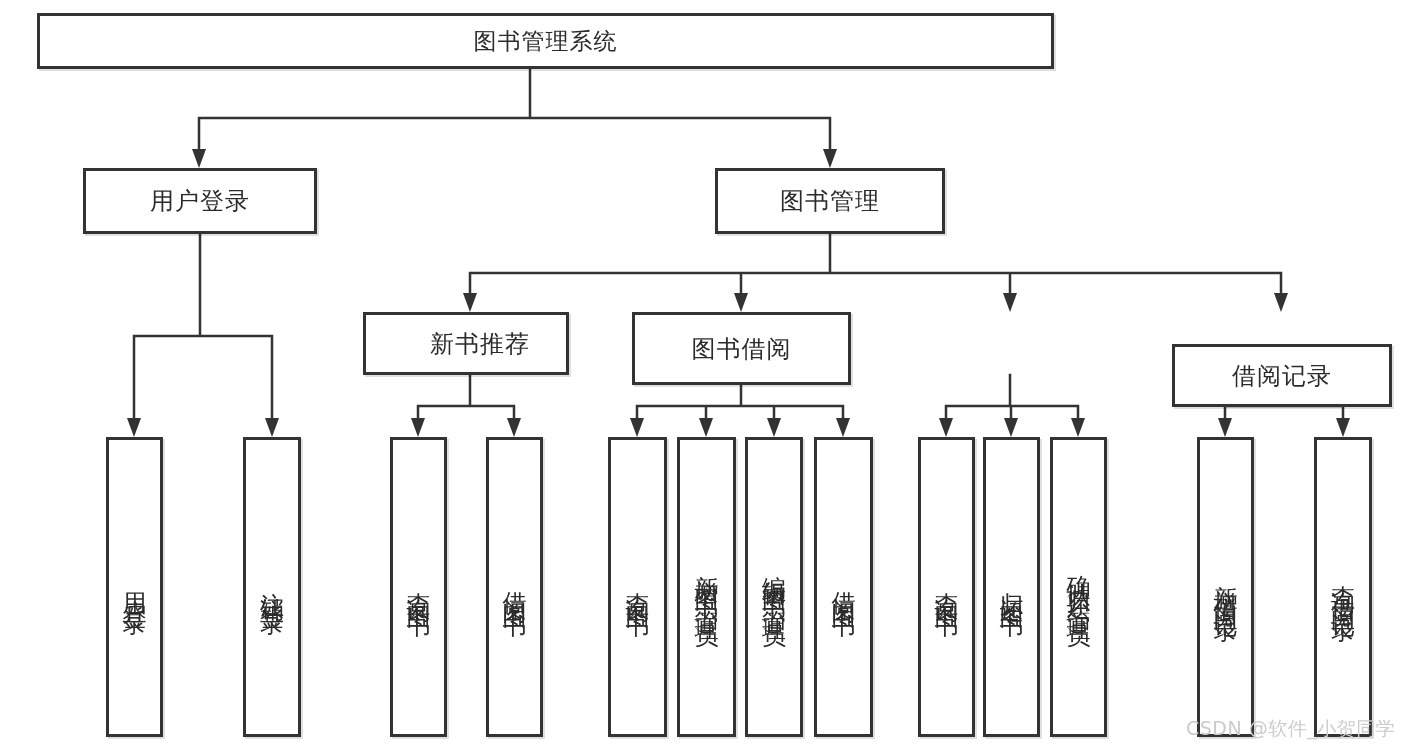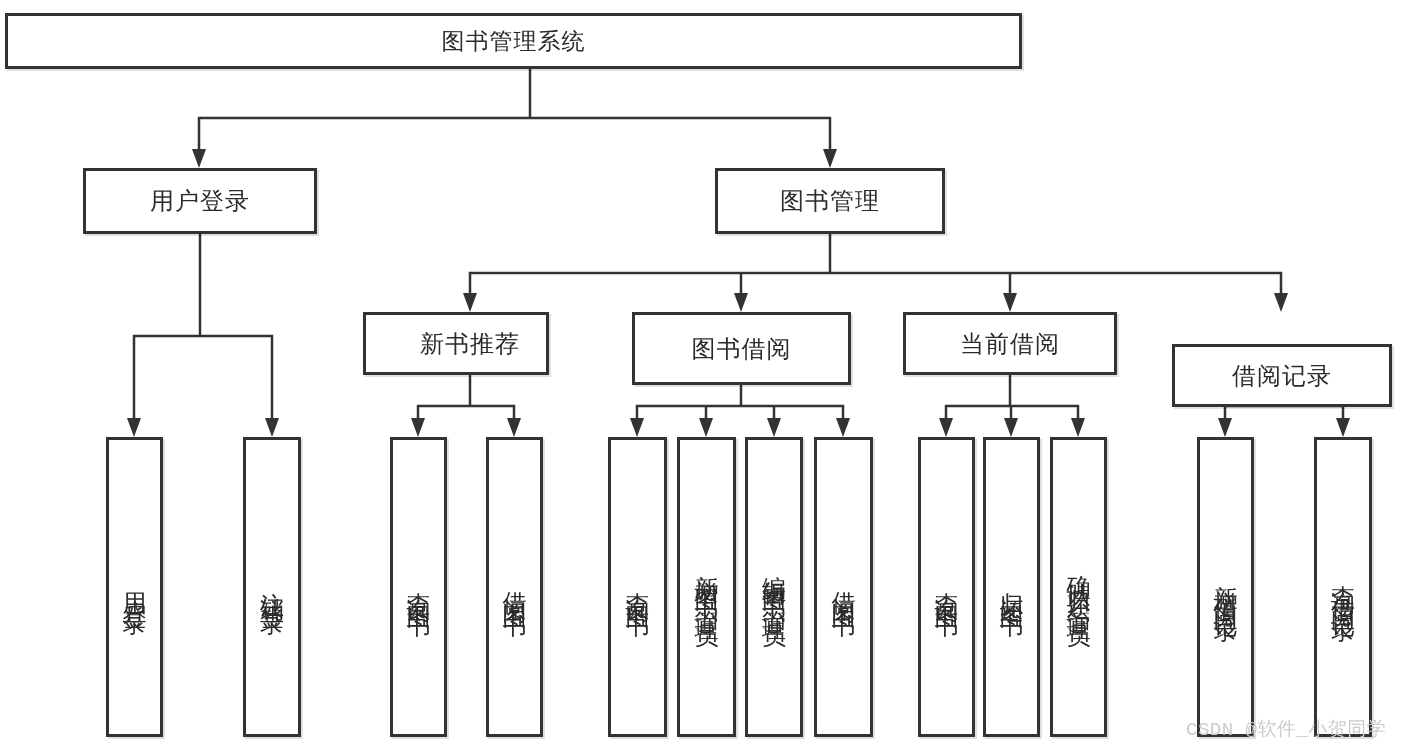--- a/index.html
+++ b/index.html
@@ -30,24 +30,24 @@
   .h-node { font-size: 24px; letter-spacing: 1px; line-height: 1; }
   .root-node { font-size: 23px; }
   .v-node {
     writing-mode: vertical-rl;
     text-orientation: mixed;
     font-size: 24px;
     letter-spacing: 7px;
     line-height: 1;
   }
   
-  .n-root            { left: 5px;   top: 13px;  width: 1017px; height: 56px; }
+  .n-root            { left: 37px;   top: 13px;  width: 1017px; height: 56px; }
   .n-user-login      { left: 83px;   top: 168px; width: 234px;  height: 66px; }
   .n-book-mgmt       { left: 715px;  top: 168px; width: 230px;  height: 66px; }
-  .n-new-book        { left: 363px;  top: 312px; width: 186px;  height: 63px; padding-left: 28px; }
+  .n-new-book        { left: 363px;  top: 312px; width: 206px;  height: 63px; padding-left: 28px; }
   .n-book-borrow     { left: 632px;  top: 312px; width: 219px;  height: 73px; }
   .n-current-borrow  { left: 903px;  top: 312px; width: 214px;  height: 63px; }
   .n-borrow-records  { left: 1172px; top: 312px; width: 220px;  height: 63px; margin-top: 32px; }
   .leaf { top: 437px; height: 300px; }
   .n-l1  { left: 106px;  width: 57px; }
   .n-l2  { left: 243px;  width: 58px; }
   .n-l3  { left: 390px;  width: 57px; }
   .n-l4  { left: 486px;  width: 57px; }
   .n-l5  { left: 608px;  width: 59px; }
   .n-l6  { left: 677px;  width: 59px; }
@@ -60,21 +60,20 @@
   .n-l13 { left: 1314px; width: 58px; }
   .watermark {
     position: absolute;
     left: 1186px;
     top: 716px;
     font-size: 19px;
     letter-spacing: 0.5px;
     color: #cbcbcb;
     white-space: nowrap;
     z-index: 10;
-    font-family: Liberation Mono, monospace;
   }
   svg path { stroke: #333333; stroke-width: 2.5; fill: none; stroke-linecap: square; }
   svg polygon { fill: #333333; stroke: none; }
 </style>
 </head>
 <body>
 
 <div class="canvas">
 
   <svg class="connector-layer" viewBox="0 0 1405 747" aria-hidden="true">
@@ -137,23 +136,20 @@
   <div class="node h-node n-book-mgmt">
     <span>图书管理</span>
   </div>
 
   <div class="node h-node n-new-book">
     <span>新书推荐</span>
   </div>
   <div class="node h-node n-book-borrow">
     <span>图书借阅</span>
   </div>
-  <div class="node h-node n-current-borrow">
-    <span>当前借阅</span>
-  </div>
   <div class="node h-node n-borrow-records">
     <span>借阅记录</span>
   </div>
 
   <div class="node v-node leaf n-l1">
     <span>用户登录</span>
   </div>
   <div class="node v-node leaf n-l2">
     <span>注销登录</span>
   </div>

